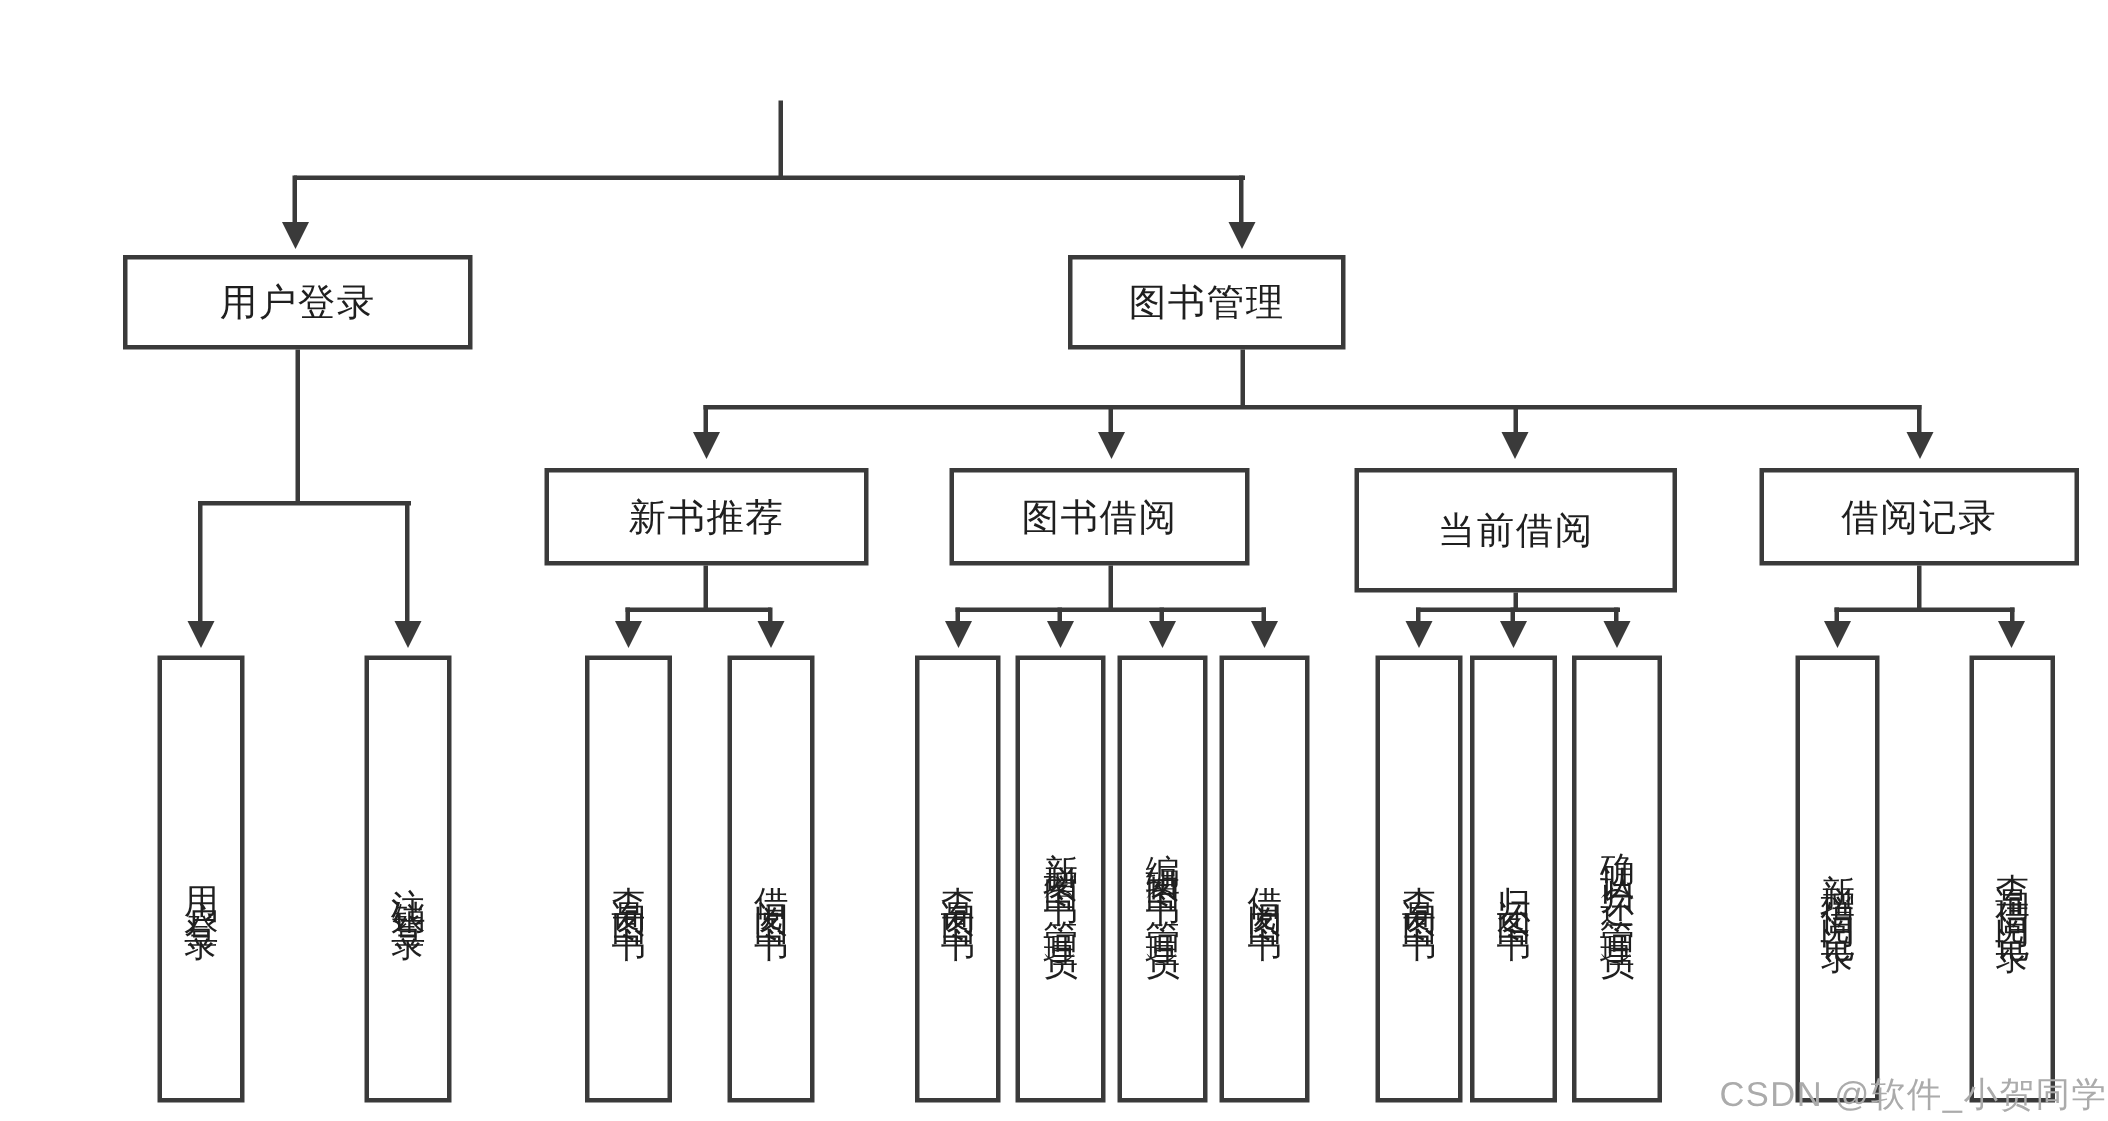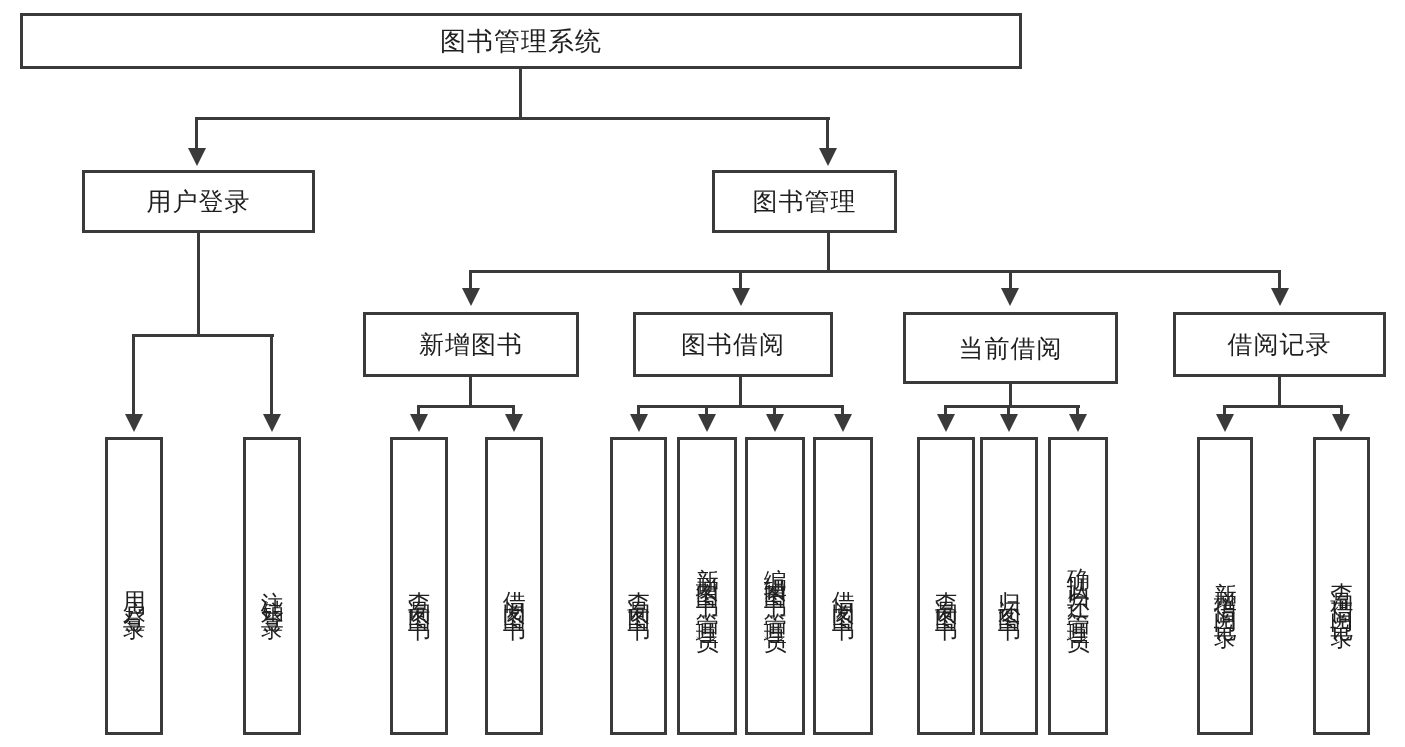--- a/index.html
+++ b/index.html
@@ -108,31 +108,30 @@
   <i class="tri" style="left:1000px;top:414px"></i>
   <i class="tri" style="left:1069px;top:414px"></i>
 
   <i class="v" style="left:1278px;top:376px;height:31px"></i>
   <i class="h" style="left:1223px;top:405px;width:120px"></i>
   <i class="v" style="left:1223px;top:405px;height:12px"></i>
   <i class="v" style="left:1340px;top:405px;height:12px"></i>
   <i class="tri" style="left:1216px;top:414px"></i>
   <i class="tri" style="left:1332px;top:414px"></i>
 
-  <div class="node h-node root-node" style="left:20px;top:13px;width:1002px;height:56px">图书管理系统</div>
 
   <div class="node h-node" style="left:82px;top:170px;width:233px;height:63px">用户登录</div>
 
   <div class="node h-node" style="left:712px;top:170px;width:185px;height:63px">图书管理</div>
 
-  <div class="node h-node" style="left:363px;top:312px;width:216px;height:65px">新增图书</div>
+  <div class="node h-node" style="left:363px;top:312px;width:216px;height:65px">新书推荐</div>
 
   <div class="node h-node" style="left:633px;top:312px;width:200px;height:65px">图书借阅</div>
 
-  <div class="node h-node" style="left:903px;top:312px;width:215px;height:72px">当前借阅</div>
+  <div class="node h-node" style="left:903px;top:312px;width:215px;height:83px">当前借阅</div>
 
   <div class="node h-node" style="left:1173px;top:312px;width:213px;height:65px">借阅记录</div>
 
   <div class="node leaf" style="left:105px;top:437px;width:58px;height:298px">
     <span class="vtext">用户登录</span>
   </div>
   <div class="node leaf" style="left:243px;top:437px;width:58px;height:298px">
     <span class="vtext">注销登录</span>
   </div>
 
@@ -166,14 +165,15 @@
     <span class="vtext">确认归还（管理员）</span>
   </div>
 
   <div class="node leaf" style="left:1197px;top:437px;width:56px;height:298px">
     <span class="vtext">新增借阅记录</span>
   </div>
   <div class="node leaf" style="left:1313px;top:437px;width:57px;height:298px">
     <span class="vtext">查询借阅记录</span>
   </div>
 
+  <div class="watermark">CSDN @软件_小贺同学</div>
 
 </div>
 
 </body></html>

